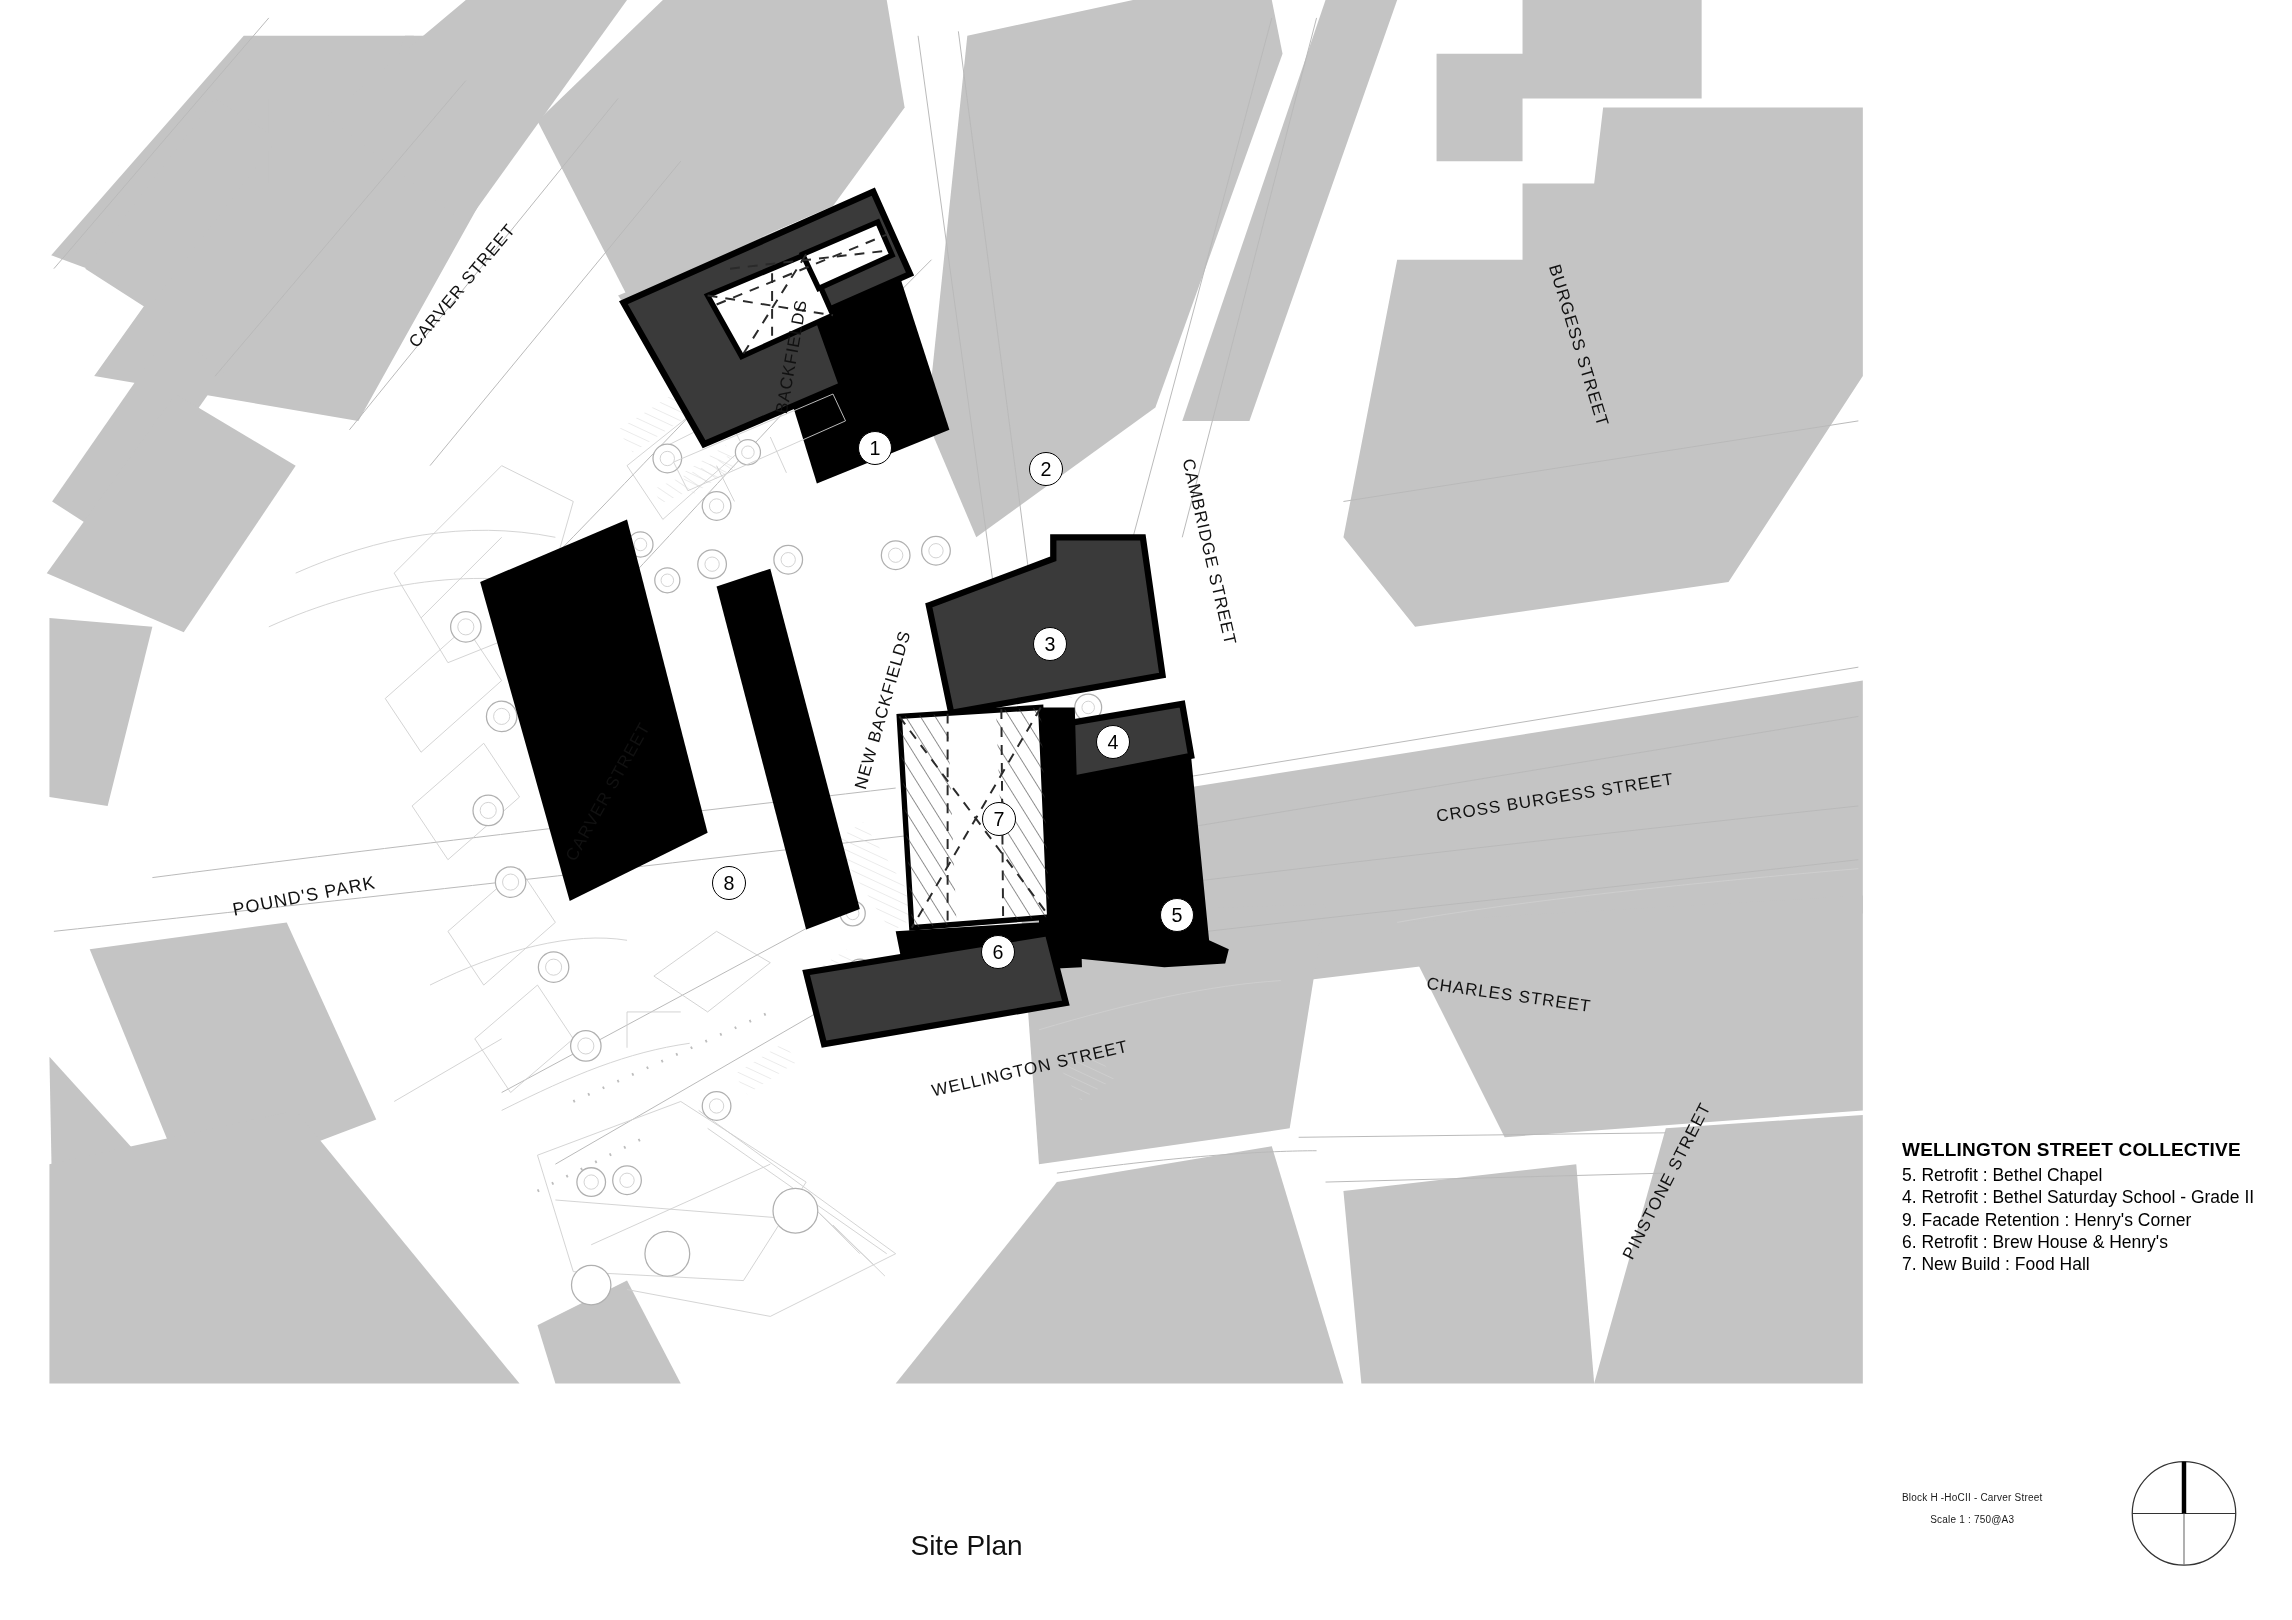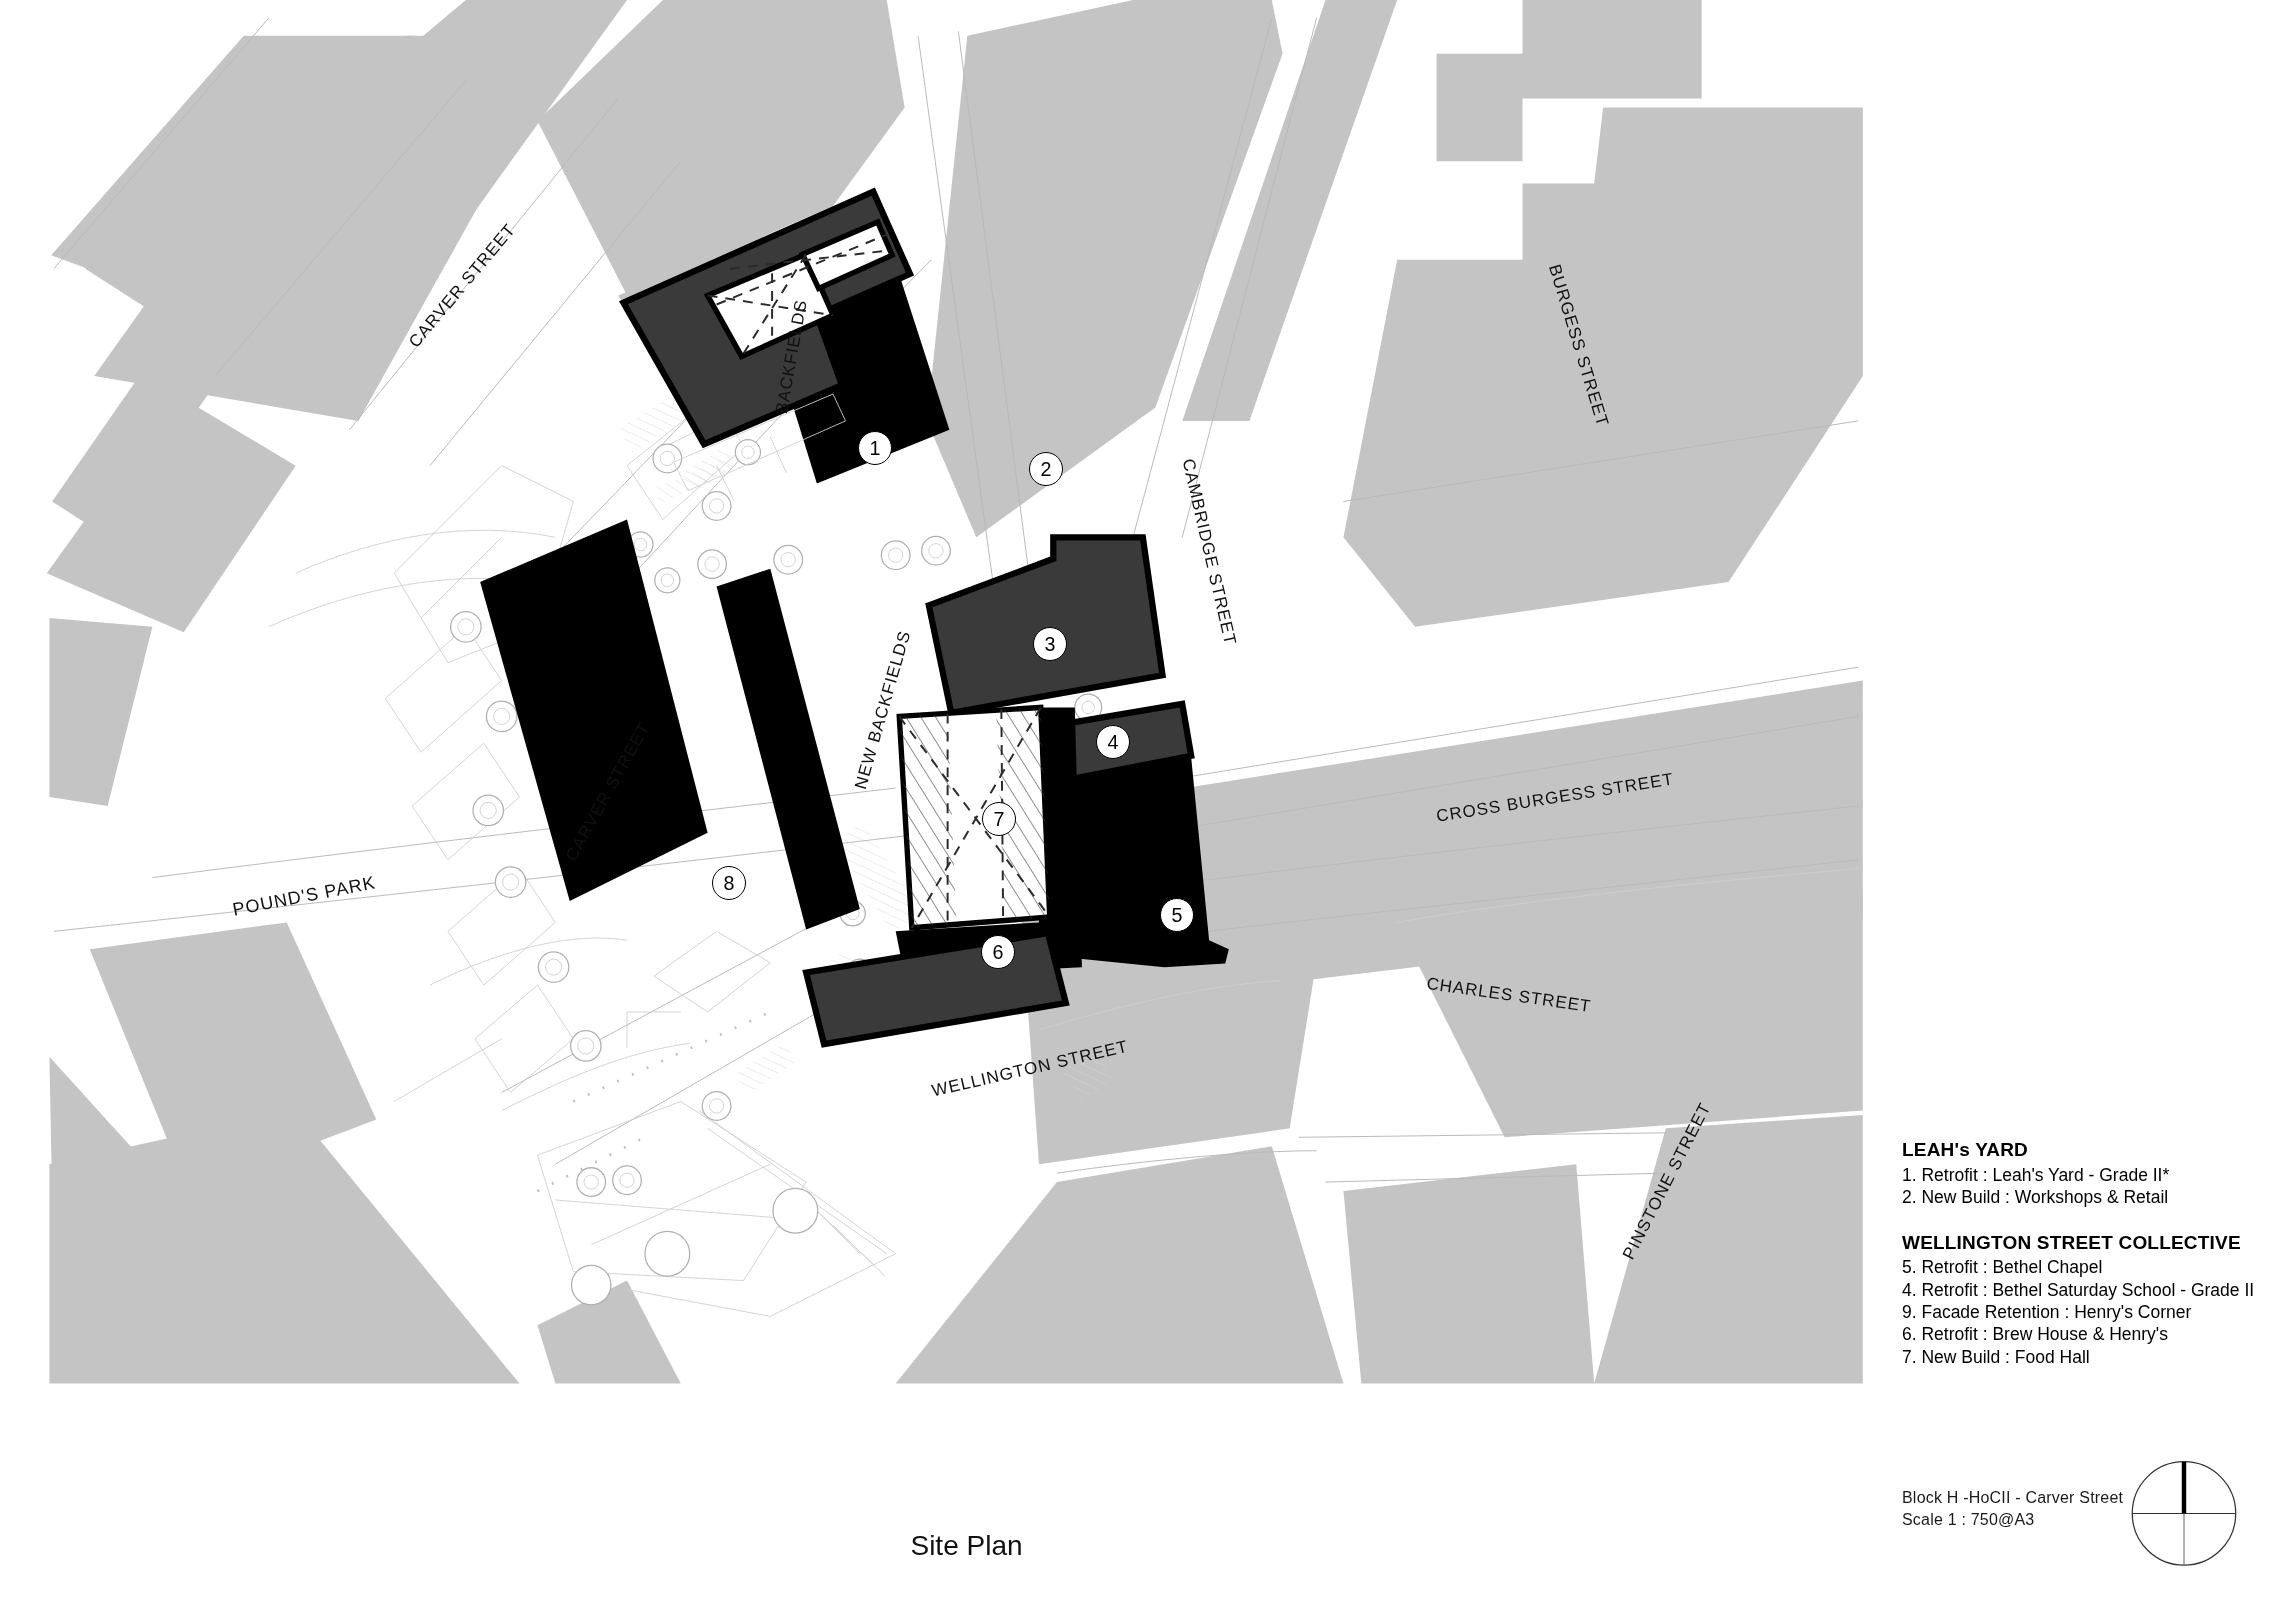--- a/index.html
+++ b/index.html
@@ -87,21 +87,21 @@
     white-space: nowrap;
   }
 
   
   #title-block {
     position: absolute;
     left: 1902px; top: 1487px;
     font-family: "Liberation Sans", sans-serif;
     color: #1a1a1a;
   }
-  .tb-line { font-size: 16px; line-height: 22.4px; letter-spacing: 0.2px; }
+  .tb-line { font-size: 10px; line-height: 22.4px; letter-spacing: 0.2px; text-align: center; }
 
   #north-arrow { position: absolute; left: 2126px; top: 1451px; width: 116px; height: 125px; }
 
   
   #sheet-title {
     position: absolute;
     left: 0; top: 1530px;
     width: 1863px;
     text-align: center;
     font-size: 28px;
@@ -353,25 +353,20 @@
 <div class="marker" style="left:1029px; top:452px;">2</div>
 <div class="marker" style="left:1033px; top:627px;">3</div>
 <div class="marker" style="left:1096px; top:725px;">4</div>
 <div class="marker" style="left:1160px; top:898px;">5</div>
 <div class="marker" style="left:981px; top:935px;">6</div>
 <div class="marker" style="left:982px; top:802px;">7</div>
 <div class="marker" style="left:712px; top:866px;">8</div>
 
 <div id="legend">
 
-  <div class="legend-group">
-    <div class="legend-heading">LEAH's YARD</div>
-    <div class="legend-item">1. Retrofit  :  Leah's Yard - Grade II*</div>
-    <div class="legend-item">2. New Build  :  Workshops &amp; Retail</div>
-  </div>
 
   <div class="legend-group">
     <div class="legend-heading">WELLINGTON STREET COLLECTIVE</div>
     <div class="legend-item">5. Retrofit  :  Bethel Chapel</div>
     <div class="legend-item">4. Retrofit  :  Bethel Saturday School - Grade II</div>
     <div class="legend-item">9. Facade Retention  :  Henry's Corner</div>
     <div class="legend-item">6. Retrofit  :  Brew House &amp; Henry's</div>
     <div class="legend-item">7. New Build  :  Food Hall</div>
   </div>
 

